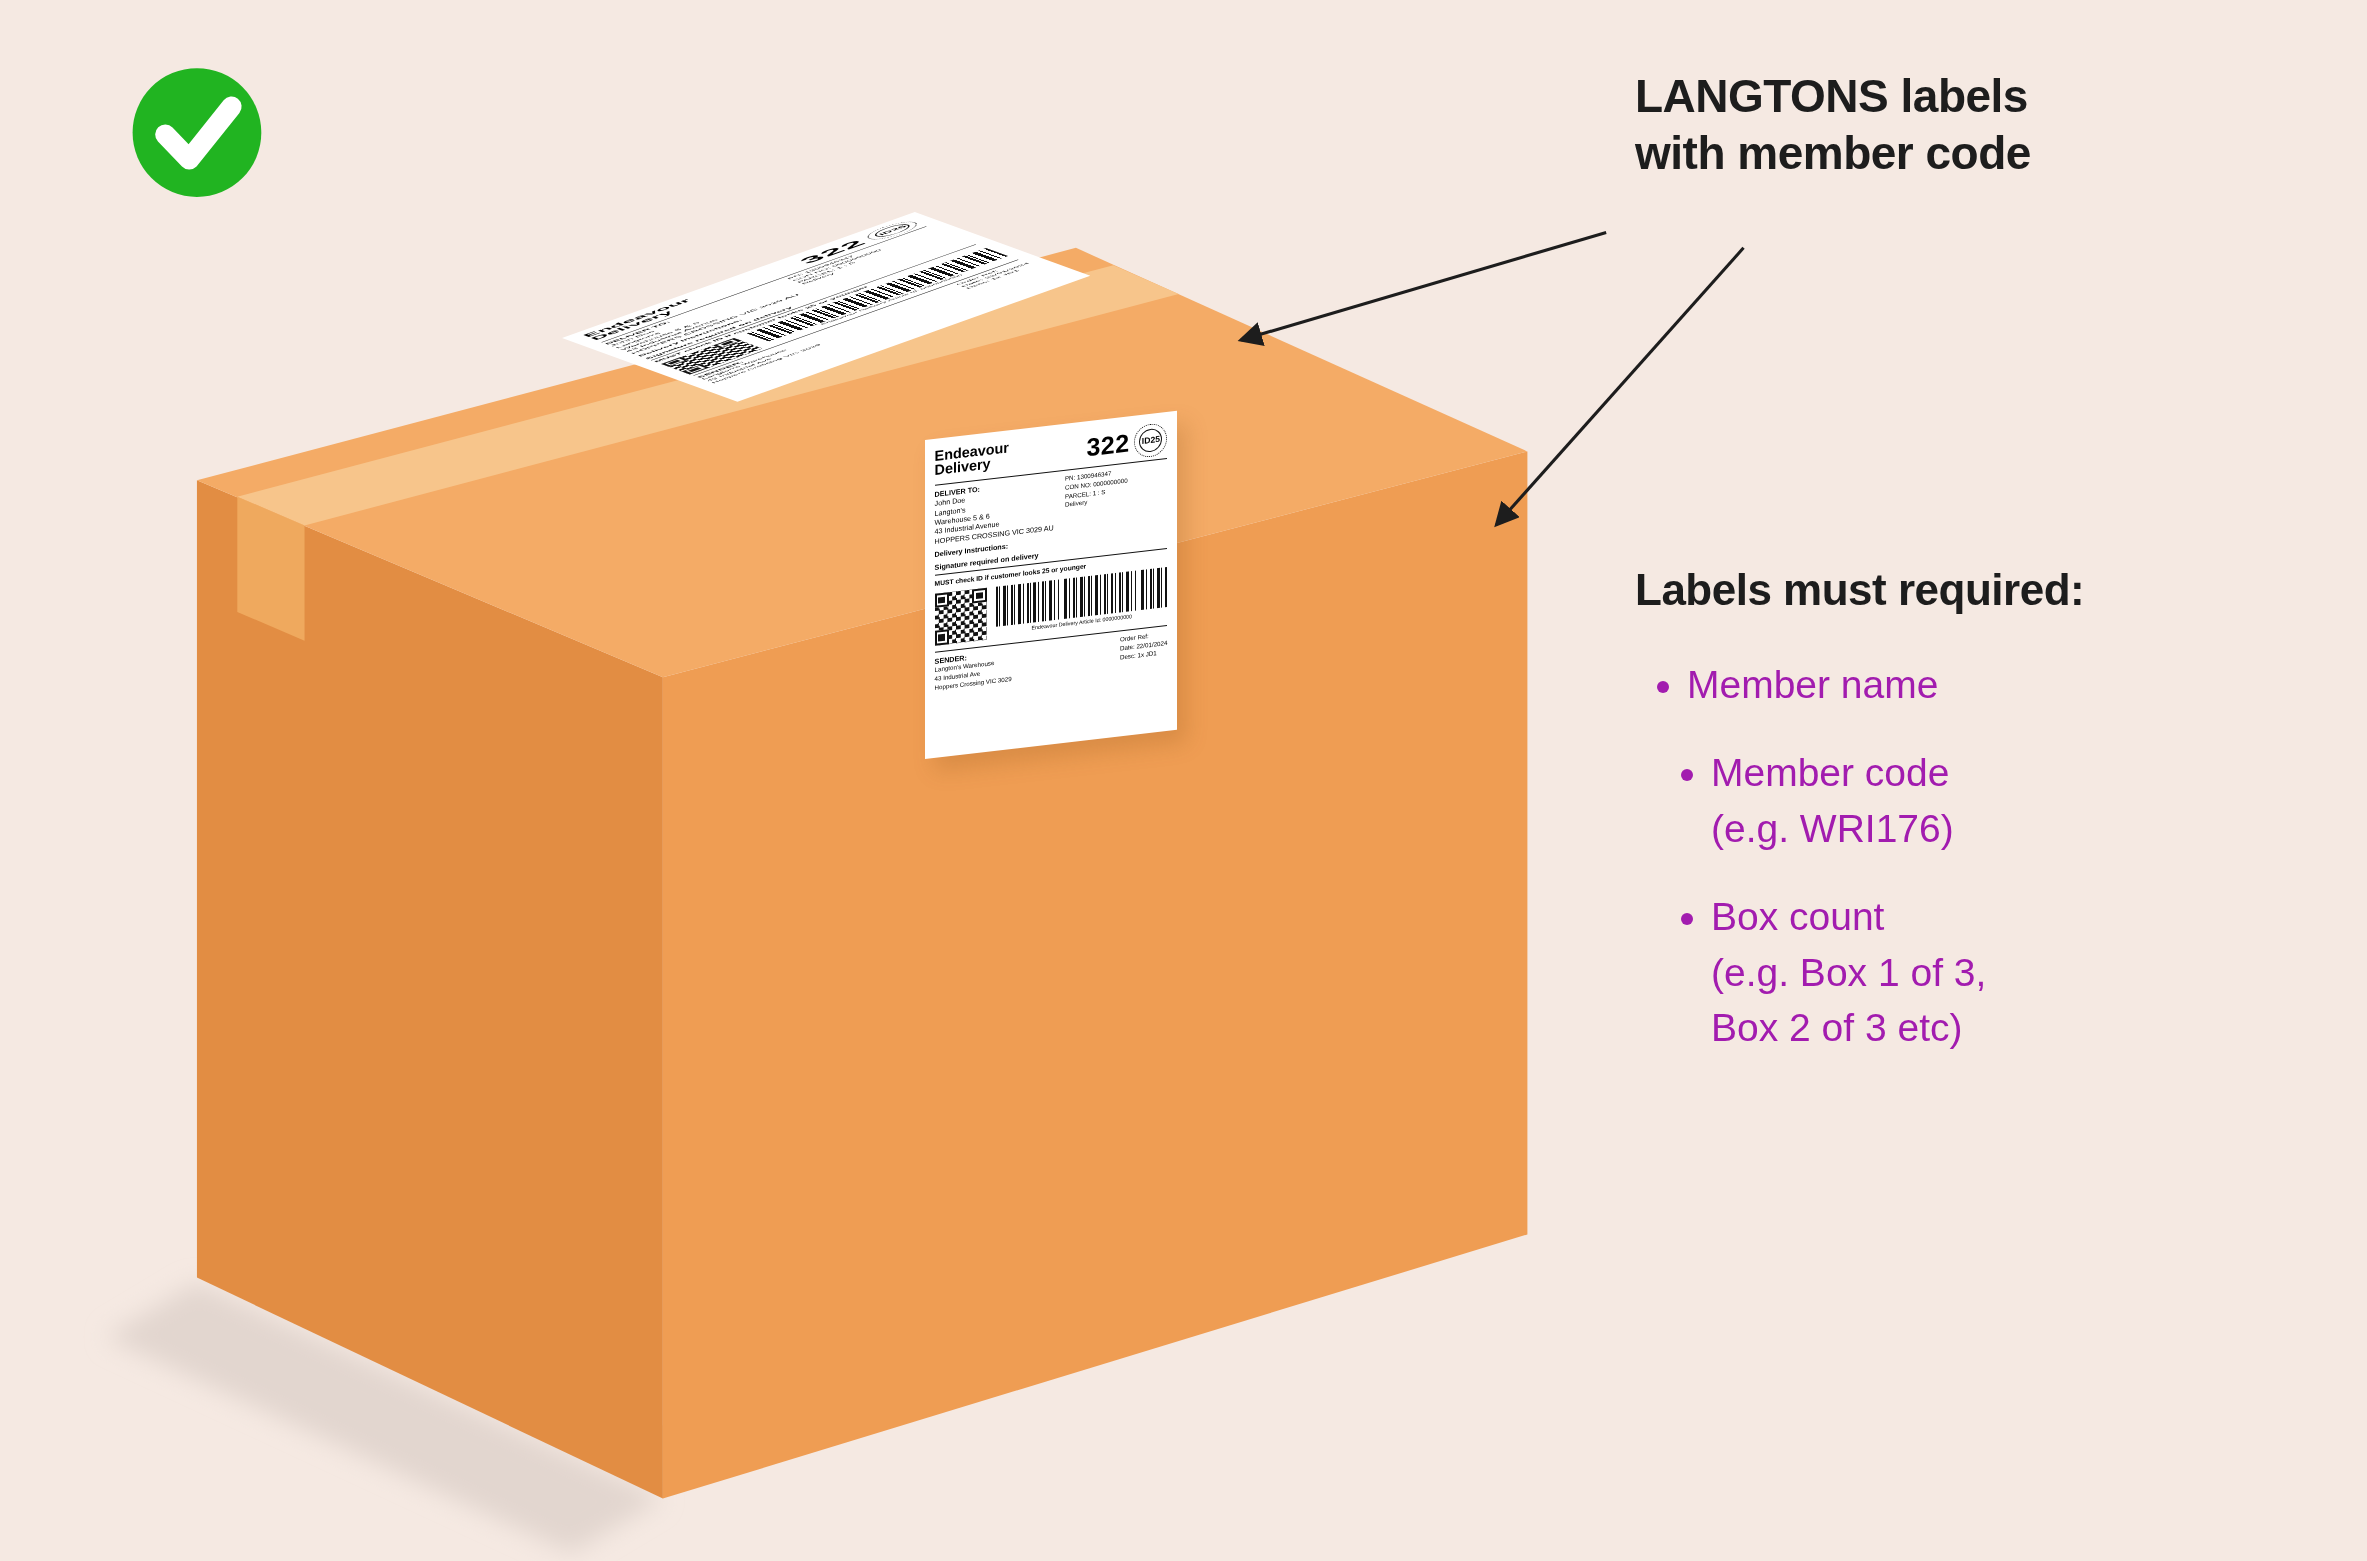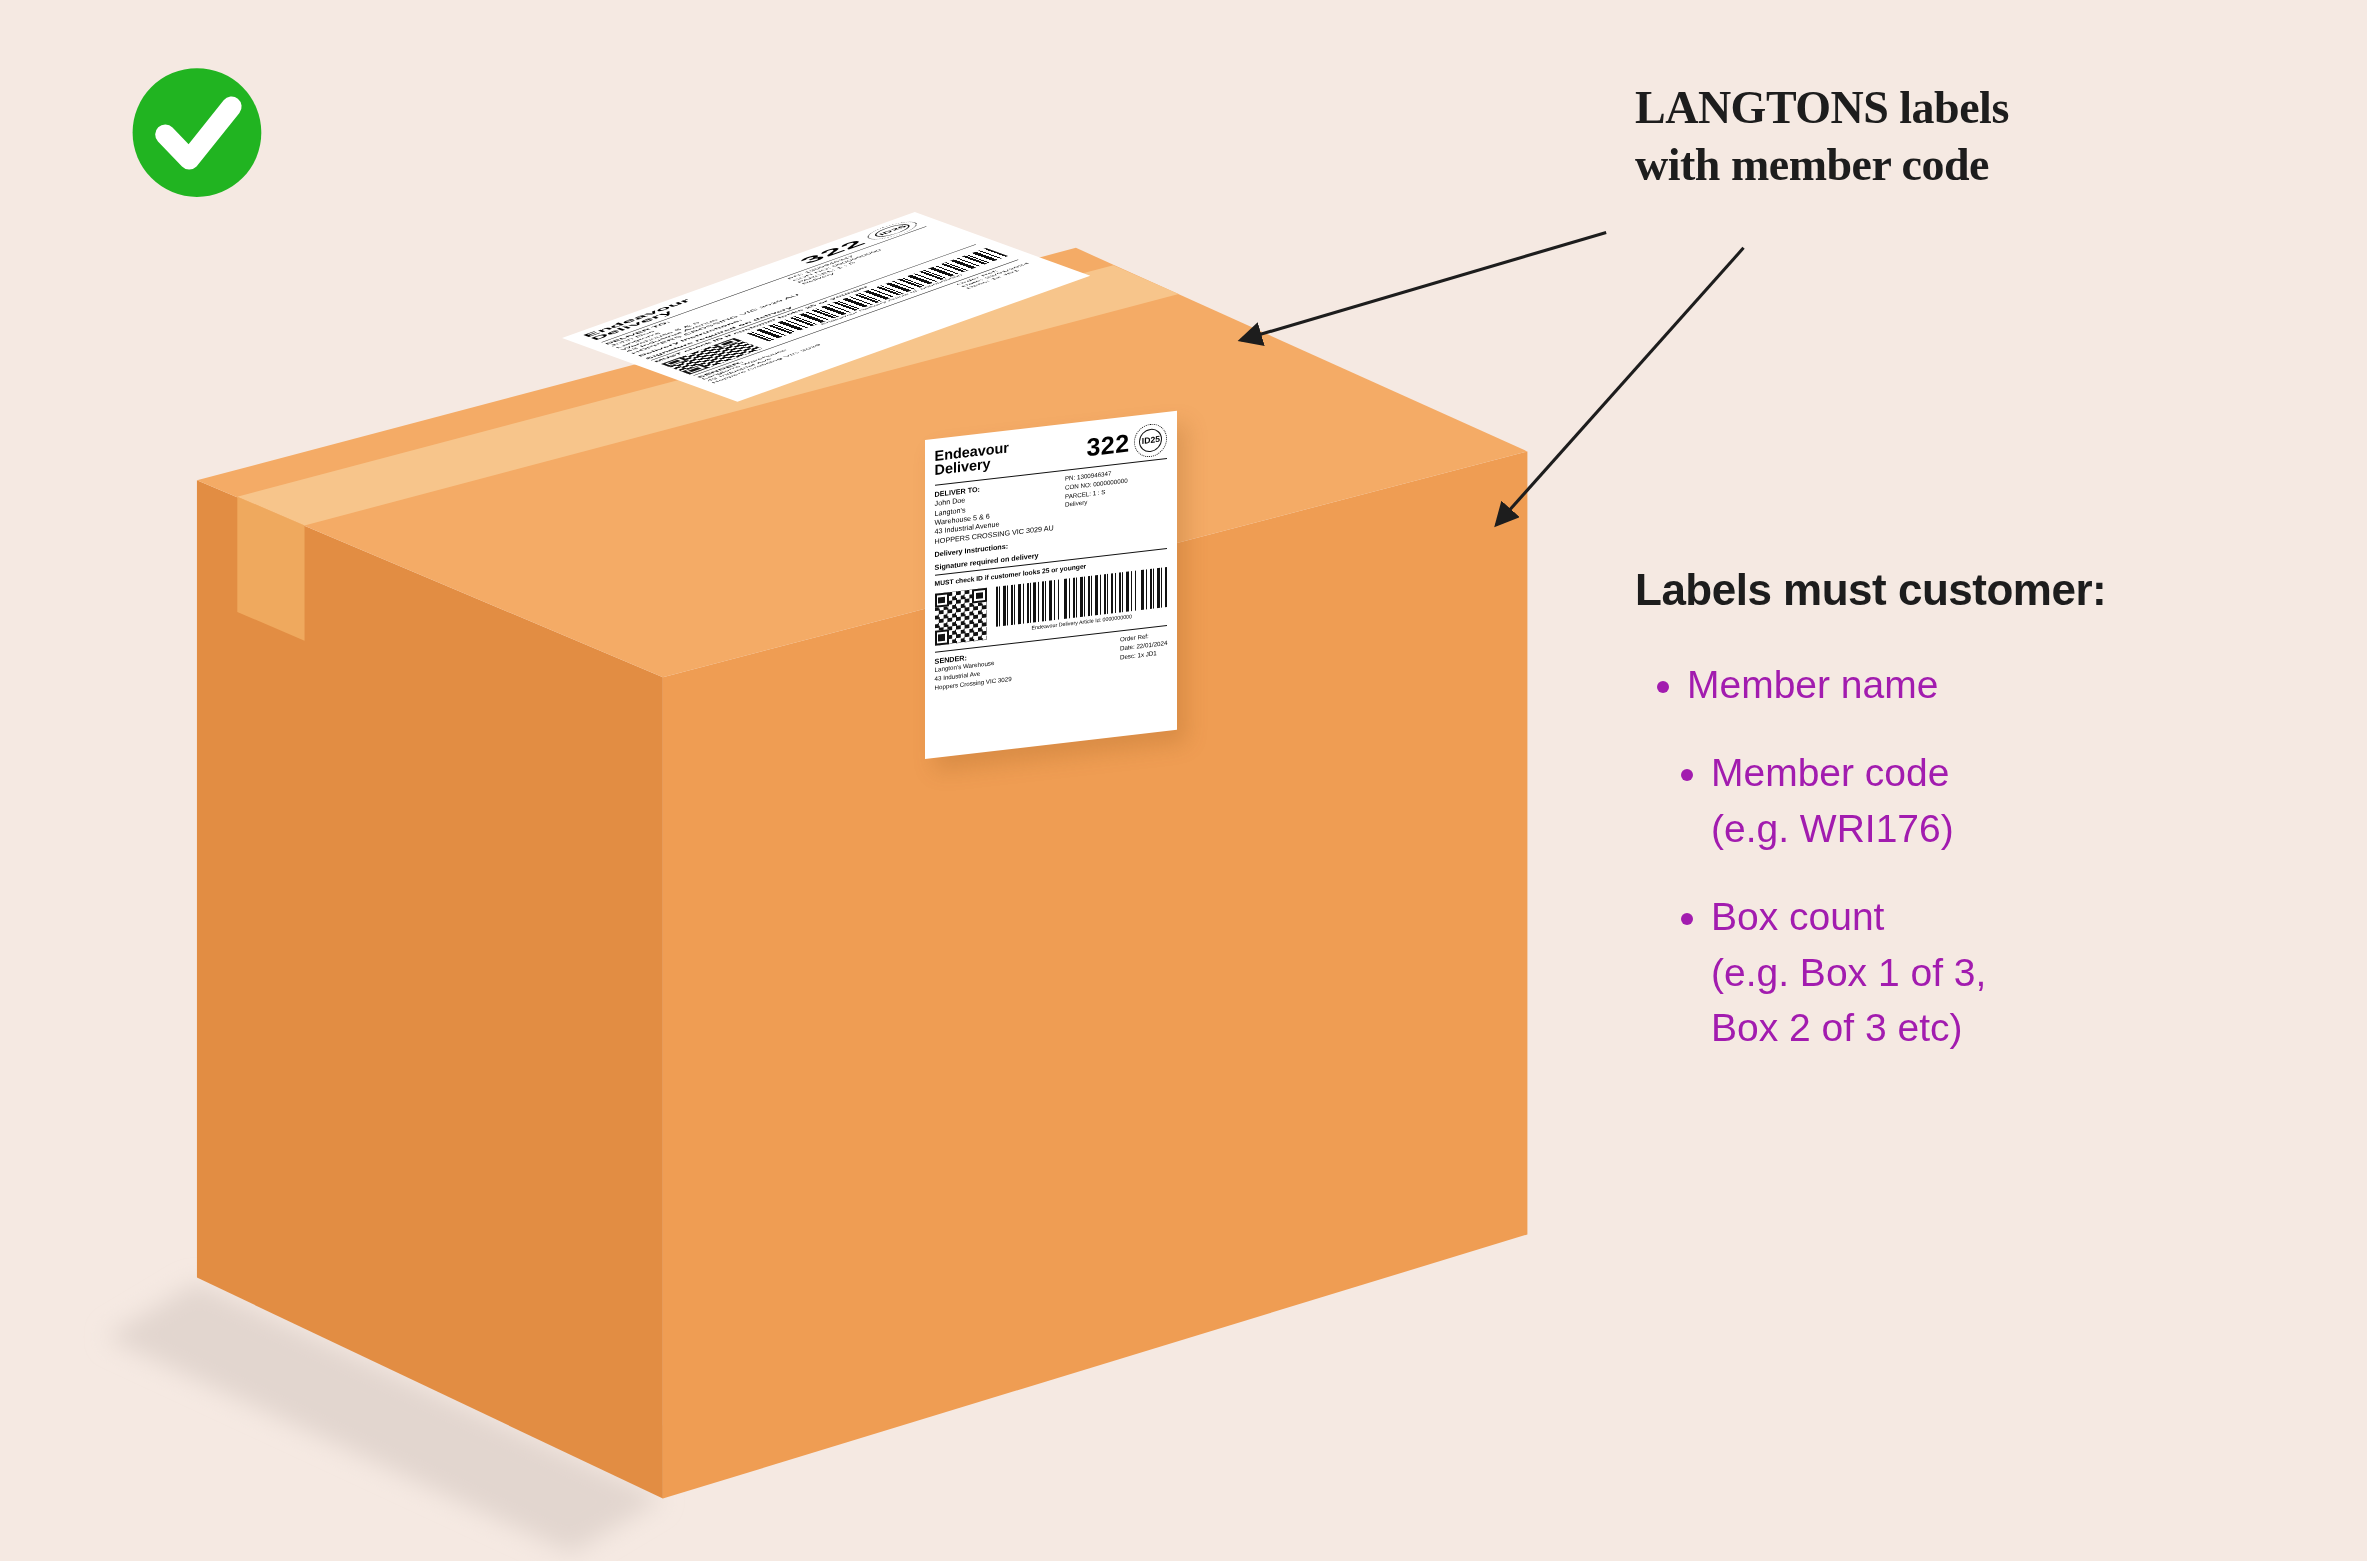--- a/index.html
+++ b/index.html
@@ -59,23 +59,23 @@
   .qr .f::after{content:"";position:absolute;inset:1.9px;background:#111;}
   .qr .f1{left:0;top:0}.qr .f2{right:0;top:0}.qr .f3{left:0;bottom:0}
   .bc-wrap{flex:1;}
   .barcode{height:40px;
     background:repeating-linear-gradient(90deg,#111 0 1.9px,#fff 1.9px 2.9px,#111 2.9px 3.8px,#fff 3.8px 6.7px,#111 6.7px 9.6px,#fff 9.6px 11.5px,#111 11.5px 12.5px,#fff 12.5px 15.4px);}
   .sl-article{font-size:5.3px;margin-top:1.9px;text-align:center;}
   .sl-bottom{display:flex;justify-content:space-between;gap:5.8px;margin-top:1px;}
 
   
   .callout{
-    position:absolute;left:1635px;top:79px;z-index:20;
+    position:absolute;left:1635px;top:68px;z-index:20;
     font-size:46px;font-weight:700;line-height:1.24;letter-spacing:-0.5px;
-    white-space:pre-line;color:var(--ink,#1d1d1d);font-family:Liberation Serif, serif;
+    white-space:pre-line;color:var(--ink,#1d1d1d);
   }
   .reqs{position:absolute;left:1635px;top:565px;width:692px;z-index:20;}
   .reqs-heading{font-size:44px;font-weight:700;letter-spacing:-0.5px;margin-bottom:42px;}
   .reqs-list{margin:0;padding-left:52px;}
   .reqs-list li{font-size:39px;line-height:1.42;color:#a21caf;}
   .reqs-list li + li{margin-top:33px;margin-left:24px;}
   .li-text{white-space:pre-line;}
 </style>
 </head>
 <body>
@@ -219,21 +219,21 @@
       </marker>
     </defs>
     <line class="arrow-line" x1="1672" y1="242" x2="1292" y2="354" marker-end="url(#arrow)"></line>
     <line class="arrow-line" x1="1815" y1="258" x2="1558" y2="546" marker-end="url(#arrow)"></line>
   </svg>
 
   <div class="callout">LANGTONS labels
 with member code</div>
 
   <div class="reqs">
-    <div class="reqs-heading">Labels must customer:</div>
+    <div class="reqs-heading">Labels must required:</div>
     <ul class="reqs-list">
       <li>
         <span class="li-text">Member name</span>
       </li>
       <li>
         <span class="li-text">Member code
 (e.g. WRI176)</span>
       </li>
       <li>
         <span class="li-text">Box count

